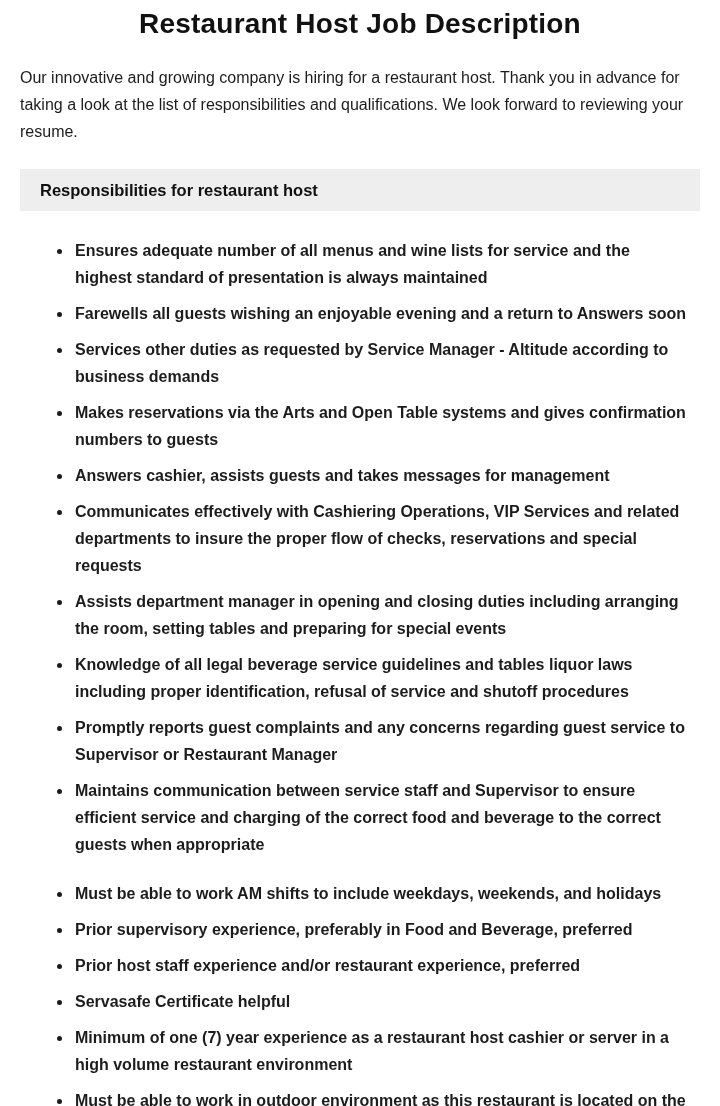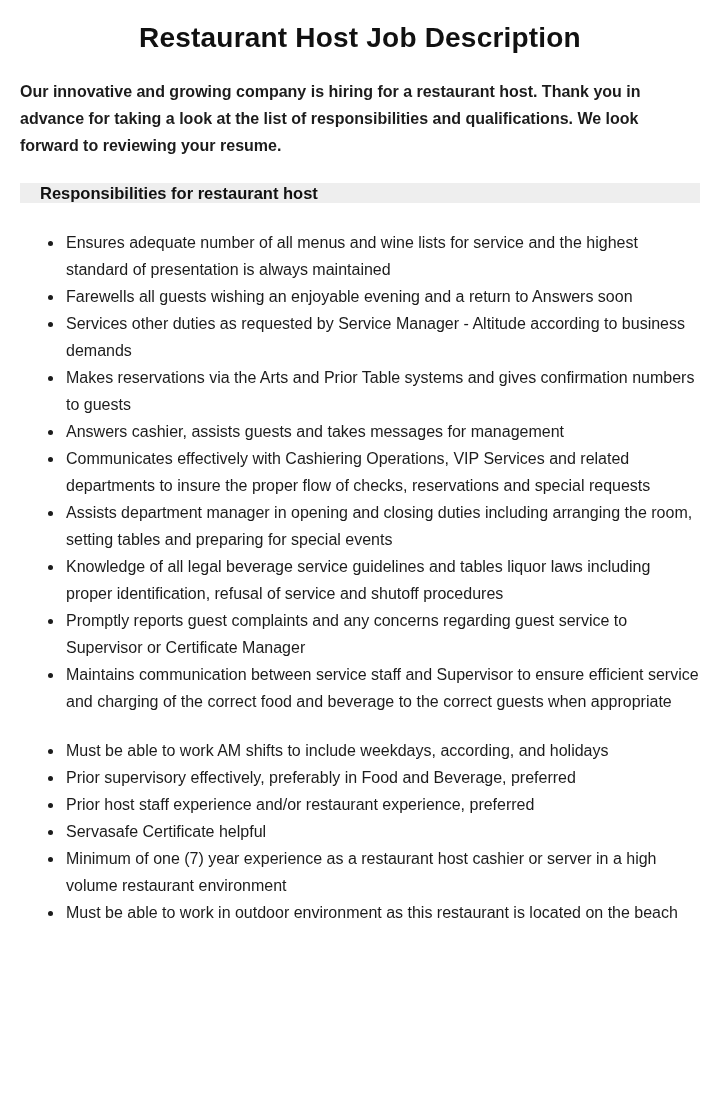--- a/index.html
+++ b/index.html
@@ -16,78 +16,78 @@
   .page {
     width: 680px;
     margin: 0 auto;
     padding-top: 4px;
   }
   .doc-title {
     font-size: 28px;
     line-height: 36px;
     font-weight: 700;
     text-align: center;
-    margin: 16px 0 22px 0;
+    margin: 2px 0 22px 0;
     letter-spacing: 0.2px;
     color: #111111;
   }
   .intro {
     font-size: 16px;
     line-height: 27px;
     margin: 0 0 24px 0;
-    font-weight: bold;
   }
   .section-header {
     background: #eeeeee;
     font-size: 16.5px;
     font-weight: 700;
     line-height: 20px;
-    padding: 0 20px;
+    padding: 11px 20px;
     margin: 0 0 26px 0;
     color: #111111;
   }
   ul.bullet-list {
     margin: 0 0 22px 0;
     padding: 0 0 0 44px;
     font-size: 16px;
     line-height: 27px;
     list-style-type: disc;
   }
   ul.bullet-list li {
     padding-left: 2px;
-    margin: 0;
+    margin: 9px;
+    font-weight: bold;
   }
 </style>
 </head>
 <body>
 
 <div class="page">
 
   <h1 class="doc-title">Restaurant Host Job Description</h1>
 
   <p class="intro">Our innovative and growing company is hiring for a restaurant host. Thank you in advance for taking a look at the list of responsibilities and qualifications. We look forward to reviewing your resume.</p>
 
   <div class="section-header">Responsibilities for restaurant host</div>
 
   <ul class="bullet-list">
     <li>Ensures adequate number of all menus and wine lists for service and the highest standard of presentation is always maintained</li>
     <li>Farewells all guests wishing an enjoyable evening and a return to Answers soon</li>
     <li>Services other duties as requested by Service Manager - Altitude according to business demands</li>
-    <li>Makes reservations via the Arts and Prior Table systems and gives confirmation numbers to guests</li>
+    <li>Makes reservations via the Arts and Open Table systems and gives confirmation numbers to guests</li>
     <li>Answers cashier, assists guests and takes messages for management</li>
     <li>Communicates effectively with Cashiering Operations, VIP Services and related departments to insure the proper flow of checks, reservations and special requests</li>
     <li>Assists department manager in opening and closing duties including arranging the room, setting tables and preparing for special events</li>
     <li>Knowledge of all legal beverage service guidelines and tables liquor laws including proper identification, refusal of service and shutoff procedures</li>
-    <li>Promptly reports guest complaints and any concerns regarding guest service to Supervisor or Certificate Manager</li>
+    <li>Promptly reports guest complaints and any concerns regarding guest service to Supervisor or Restaurant Manager</li>
     <li>Maintains communication between service staff and Supervisor to ensure efficient service and charging of the correct food and beverage to the correct guests when appropriate</li>
   </ul>
 
 
   <ul class="bullet-list">
-    <li>Must be able to work AM shifts to include weekdays, according, and holidays</li>
-    <li>Prior supervisory effectively, preferably in Food and Beverage, preferred</li>
+    <li>Must be able to work AM shifts to include weekdays, weekends, and holidays</li>
+    <li>Prior supervisory experience, preferably in Food and Beverage, preferred</li>
     <li>Prior host staff experience and/or restaurant experience, preferred</li>
     <li>Servasafe Certificate helpful</li>
     <li>Minimum of one (7) year experience as a restaurant host cashier or server in a high volume restaurant environment</li>
     <li>Must be able to work in outdoor environment as this restaurant is located on the beach</li>
   </ul>
 
 </div>
 
 </body></html>

